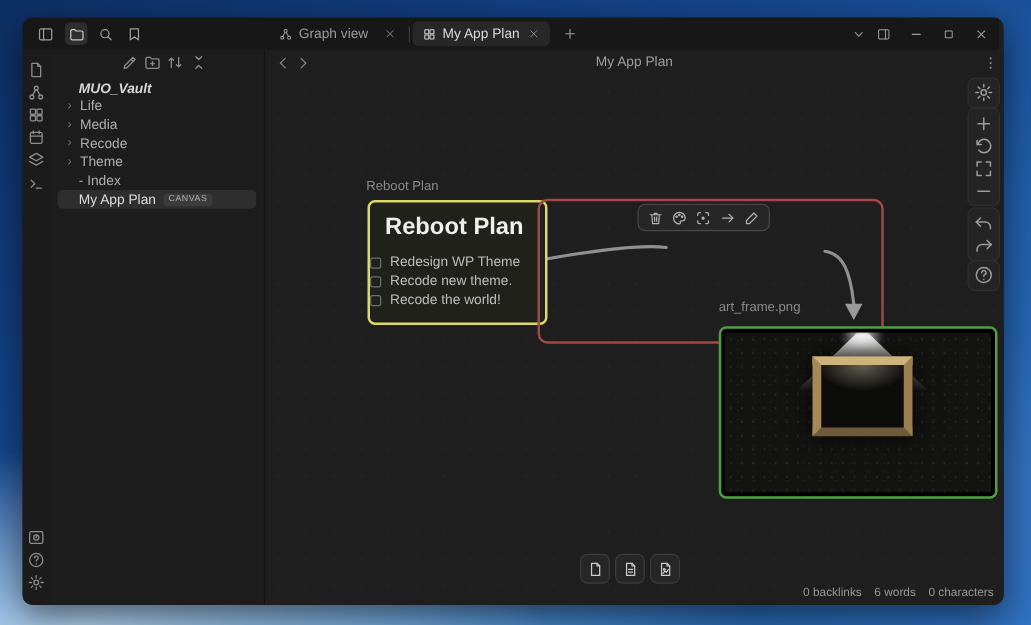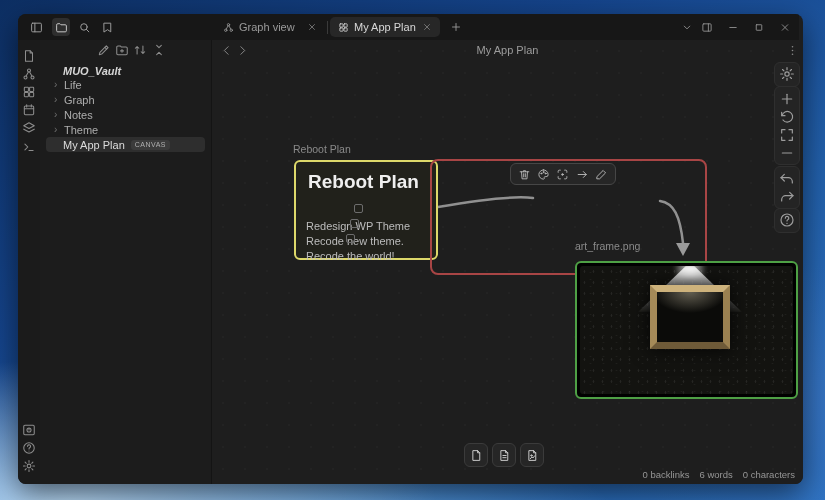--- a/index.html
+++ b/index.html
@@ -59,22 +59,22 @@
     background-image:radial-gradient(circle, #232323 1px, transparent 1.3px);
     background-size:22px 22px; }
   .vh { position:absolute; top:0; left:0; right:0; height:20px; }
   .vh-ic { position:absolute; top:4px; width:13px; height:13px; color:#8a8a8a; }
   .vh-title { position:absolute; top:4px; left:0; right:0; text-align:center; font-size:11px; color:#9c9c9c; }
 
   .node-label { position:absolute; font-size:10.5px; color:#8a8a8a; }
   .card { position:absolute; border:2px solid #888; border-radius:6px; }
   .reboot-card { left:82px; top:120px; width:144px; height:100px; background:#21211b; }
   .reboot-heading { position:absolute; left:12px; top:9px; font-size:19px; font-weight:bold; color:#efefef; }
-  .check-row { position:absolute; left:10px; display:flex; align-items:center; gap:7px;
-    font-size:11px; color:#bcbcbc;flex-direction:column; }
+  .check-row { position:absolute; left:0; display:flex; align-items:center; gap:7px;
+    font-size:11px; color:#bcbcbc; }
   .checkbox { width:9px; height:9px; border:1px solid #6d6d6d; border-radius:2px; background:transparent; flex:none; }
 
   .sel-box { position:absolute; left:218px; top:119px; width:277px; height:116px;
     border:2px solid #a84545; border-radius:8px; }
 
   .edge-toolbar { position:absolute; left:298px; top:123px; width:106px; height:22px;
     background:#262626; border:1px solid #464646; border-radius:6px;
     display:flex; align-items:center; justify-content:space-around; padding:0 4px; }
   .edge-toolbar .et-ic { width:13px; height:13px; color:#b3b3b3; }
 
@@ -315,29 +315,32 @@
 
     <div class="vault-name">MUO_Vault</div>
 
     <div class="tree">
       <div class="row">
         <span class="chev">›</span>
         <span>Life</span>
       </div>
       <div class="row">
         <span class="chev">›</span>
-        <span>Graph</span>
+        <span>Media</span>
       </div>
       <div class="row">
         <span class="chev">›</span>
-        <span>Notes</span>
+        <span>Recode</span>
       </div>
       <div class="row">
         <span class="chev">›</span>
         <span>Theme</span>
+      </div>
+      <div class="row file">
+        <span>- Index</span>
       </div>
       <div class="row selected">
         <span>My App Plan</span>
         <span class="badge">CANVAS</span>
       </div>
     </div>
   </div>
 
   <div class="main">
     <div class="canvas"></div>

